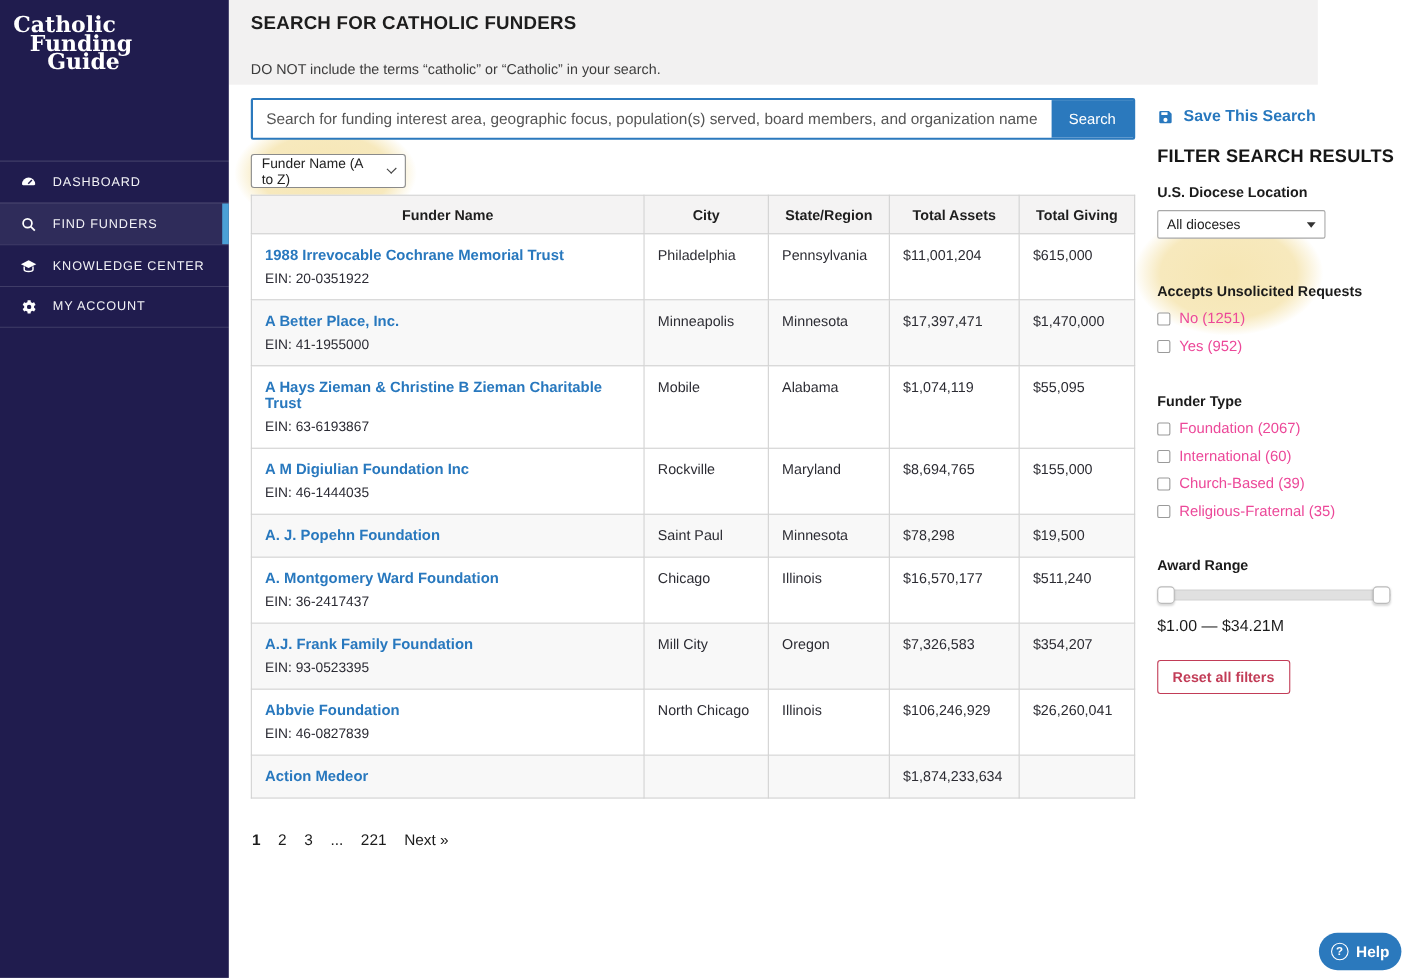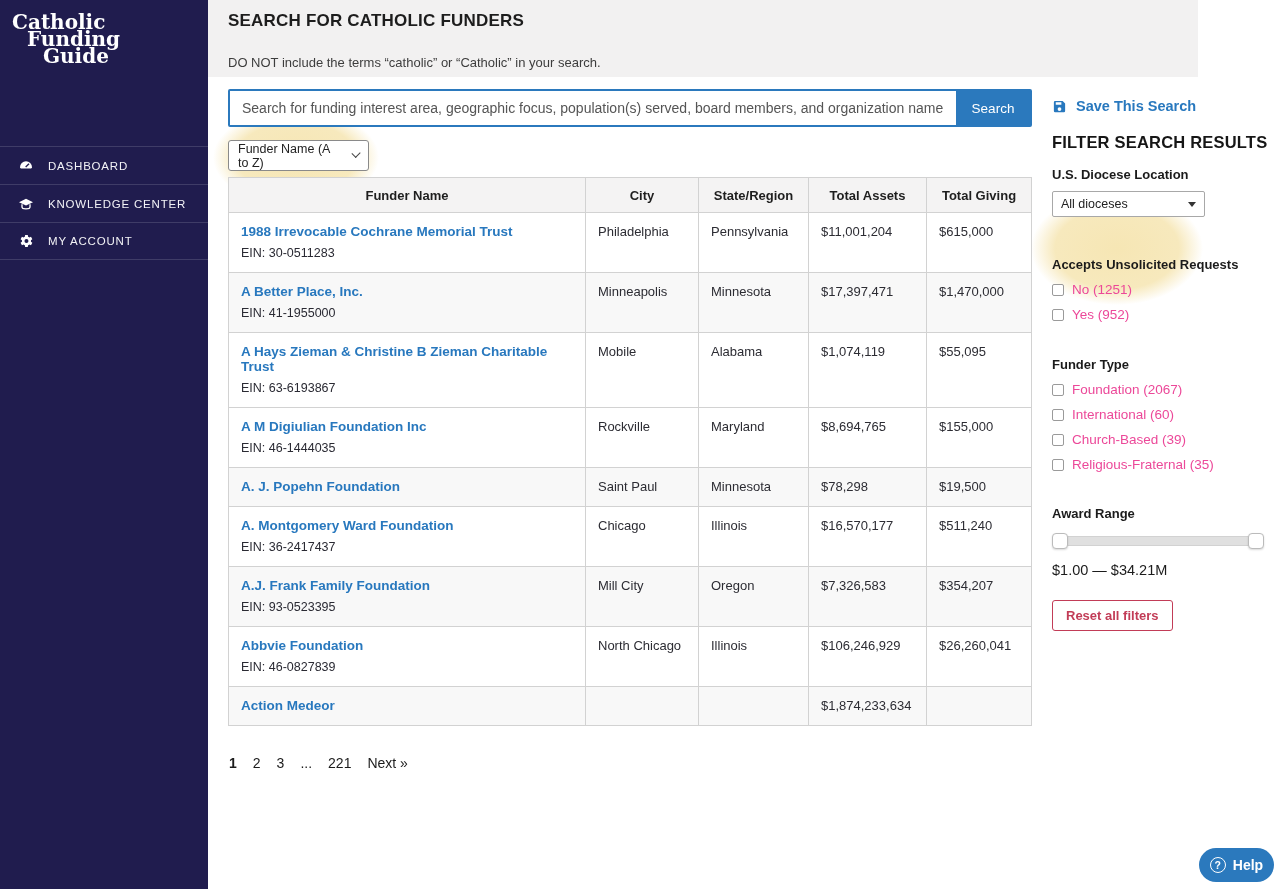--- a/index.html
+++ b/index.html
@@ -99,20 +99,29 @@
     </div>
     <nav class="nav">
         <div class="nav-item">
           <span class="nav-icon">
             <svg viewBox="0 0 24 24">
               <path fill="#fff" d="M12 5a9 9 0 0 0-9 9c0 .9.7 1.6 1.6 1.6h14.8c.9 0 1.6-.7 1.6-1.6a9 9 0 0 0-9-9z"></path>
               <line x1="11.5" y1="13.5" x2="16.5" y2="8.5" stroke="#201c4e" stroke-width="2"></line>
             </svg>
           </span>
           <span>DASHBOARD</span>
+        </div>
+        <div class="nav-item active">
+          <span class="nav-icon">
+            <svg viewBox="0 0 24 24" fill="none" stroke="#fff" stroke-width="2.4">
+              <circle cx="10.5" cy="10.5" r="6"></circle>
+              <line x1="15" y1="15" x2="20.5" y2="20.5"></line>
+            </svg>
+          </span>
+          <span>FIND FUNDERS</span>
         </div>
         <div class="nav-item">
           <span class="nav-icon">
             <svg viewBox="0 0 24 24">
               <path fill="#fff" d="M12 4L1.5 9.2 12 14.4l10.5-5.2L12 4z"></path>
               <path fill="none" stroke="#fff" stroke-width="2" d="M6 12.5v4c0 1.4 2.7 2.8 6 2.8s6-1.4 6-2.8v-4"></path>
             </svg>
           </span>
           <span>KNOWLEDGE CENTER</span>
         </div>
@@ -168,21 +177,21 @@
       <tr>
         <th>Funder Name</th>
         <th>City</th>
         <th>State/Region</th>
         <th>Total Assets</th>
         <th>Total Giving</th>
       </tr>
     </thead>
     <tbody id="results-body">
         <tr class="">
-          <td><a class="funder-link">1988 Irrevocable Cochrane Memorial Trust</a><div class="ein">EIN: 30-0511283</div></td>
+          <td><a class="funder-link">1988 Irrevocable Cochrane Memorial Trust</a><div class="ein">EIN: 20-0351922</div></td>
           <td>Philadelphia</td>
           <td>Pennsylvania</td>
           <td>$11,001,204</td>
           <td>$615,000</td>
         </tr>
         <tr class="alt">
           <td><a class="funder-link">A Better Place, Inc.</a><div class="ein">EIN: 41-1955000</div></td>
           <td>Minneapolis</td>
           <td>Minnesota</td>
           <td>$17,397,471</td>

